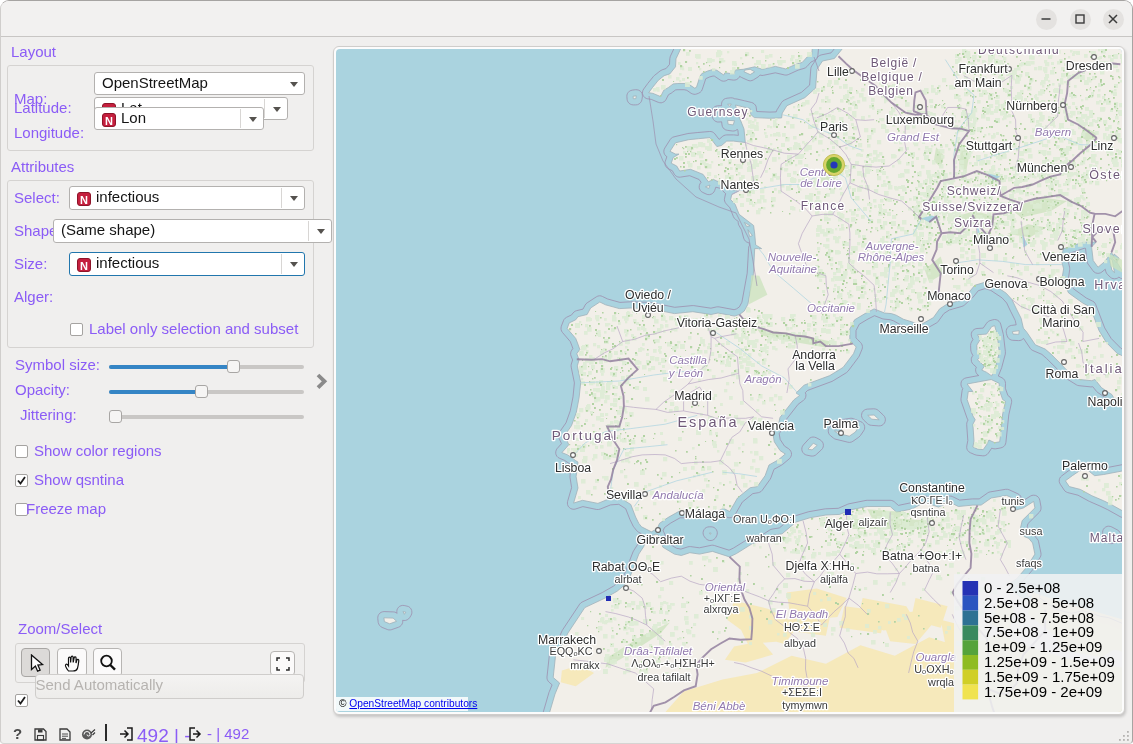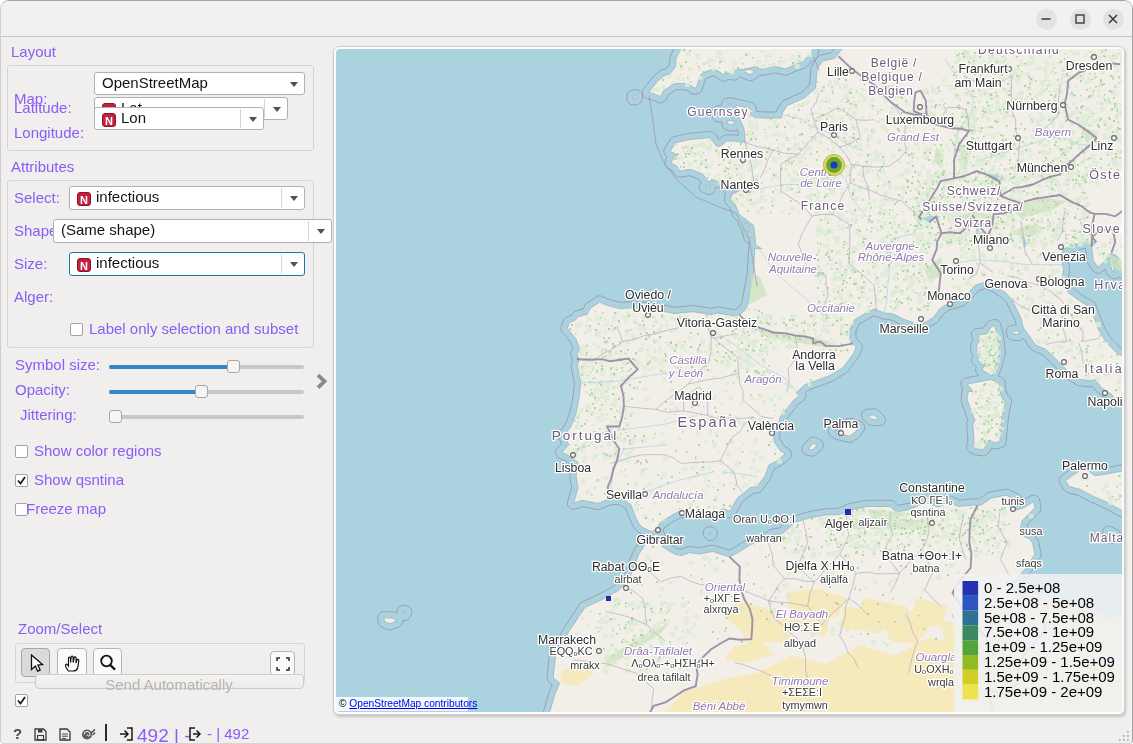--- a/index.html
+++ b/index.html
@@ -324,21 +324,21 @@
           <path d="M13 10 L13 13 L10 13"></path>
           <path d="M4 13 L1 13 L1 10"></path>
         </g>
       </svg>
     </div>
     <div class="cb" style="left:14px;top:693px;width:13px;height:13px">
       <svg width="11" height="11" style="position:absolute;left:0px;top:0px">
         <path d="M2 5.5 L4.5 8.5 L9 2" stroke="#1d1d1d" stroke-width="1.8" fill="none"></path>
       </svg>
     </div>
-    <div style="position:absolute;left:33.5px;top:673px;width:269px;height:15px;background:linear-gradient(#f4f3f2,#edecea);border:1px solid #cfcdcb;border-radius:4px;text-align:center;font-size:15px;color:#b6b3b0;line-height:20px">Send Automatically</div>
+    <div style="position:absolute;left:33.5px;top:673px;width:269px;height:25px;background:linear-gradient(#f4f3f2,#edecea);border:1px solid #cfcdcb;border-radius:4px;font-size:15px;color:#b6b3b0;line-height:20px">Send Automatically</div>
     <div class="sicon" style="left:12px;top:724px;font-size:15px;font-weight:bold;color:#4a4a4a">?</div>
     <svg class="sicon" style="left:33px;top:727px" width="13" height="13">
       <path d="M1 1 H9.5 L12 3.5 V12 H1 Z" fill="none" stroke="#3a3a3a" stroke-width="1.3"></path>
       <rect x="3.5" y="7.5" width="6" height="4.5" fill="none" stroke="#3a3a3a" stroke-width="1.1"></rect>
       <rect x="4" y="1.5" width="4.5" height="3" fill="#3a3a3a"></rect>
     </svg>
     <svg class="sicon" style="left:58px;top:727px" width="12" height="13">
       <path d="M1 1 H8 L11 4 V12 H1 Z" fill="none" stroke="#3a3a3a" stroke-width="1.3"></path>
       <path d="M3 6 H9 M3 8.2 H9 M3 10.4 H7" stroke="#3a3a3a" stroke-width="0.9"></path>
     </svg>

